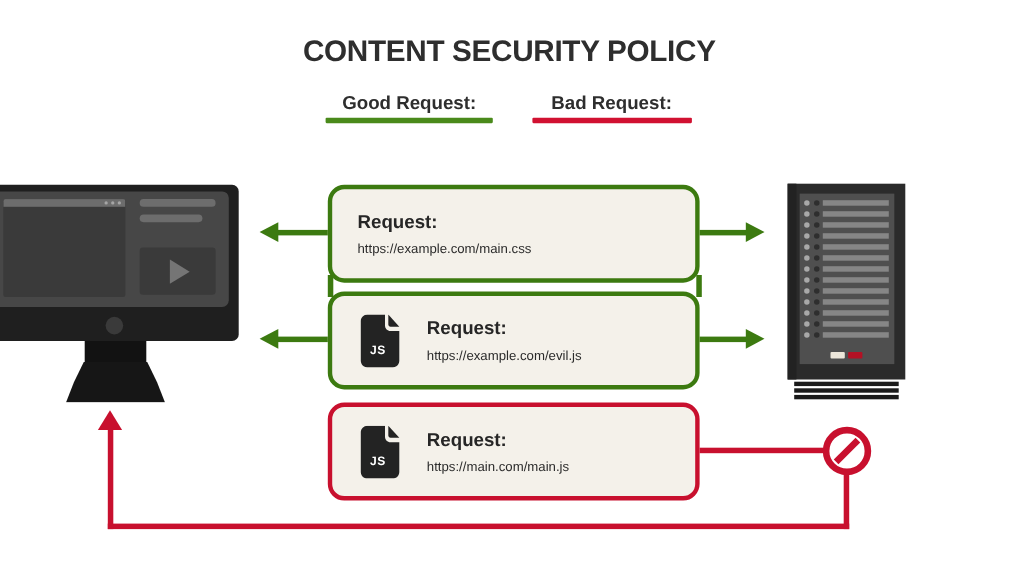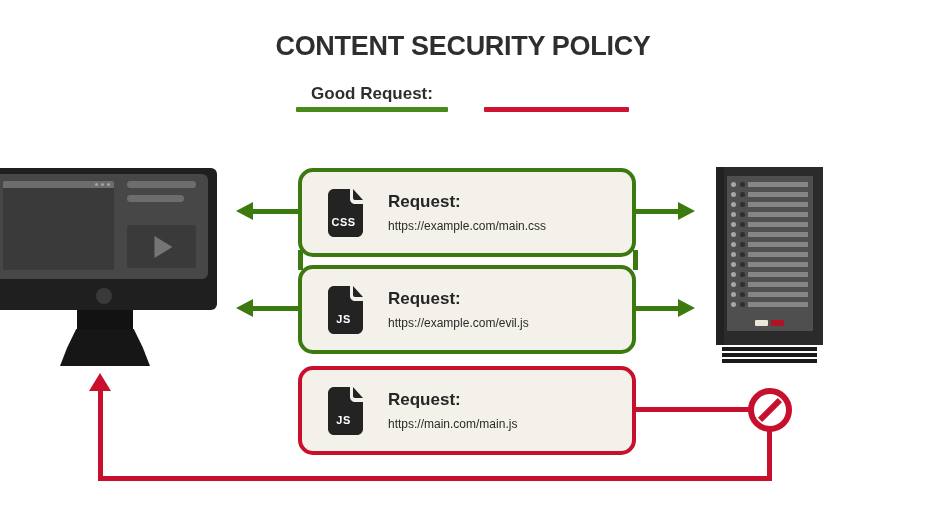--- a/index.html
+++ b/index.html
@@ -83,20 +83,21 @@
   .srv-strip{left:722px;width:95px;height:4px;background:#1a1a1a;}
 </style>
 </head>
 <body>
 
 <div id="canvas">
 
   <div class="abs legend-label" style="left:372px;">Good Request:</div>
   <div class="abs title">CONTENT SECURITY POLICY</div>
   <div class="abs legend-line" style="left:296px;width:152px;background:var(--legend-good);"></div>
+  <div class="abs legend-label" style="left:556px;">Bad Request:</div>
   <div class="abs legend-line" style="left:484px;width:145px;background:var(--legend-bad);"></div>
 
   <div class="abs monitor-frame">
     <div class="monitor-screen">
       <div class="browser-window">
         <div class="window-bar">
           <div class="window-dots">
               <i></i>
               <i></i>
               <i></i>
@@ -121,27 +122,20 @@
 
   <div class="abs g-line" style="left:636px;top:209px;width:44px;"></div>
   <div class="abs head-right" style="left:678px;top:202px;"></div>
   <div class="abs g-line" style="left:636px;top:306px;width:44px;"></div>
   <div class="abs head-right" style="left:678px;top:299px;"></div>
 
   <div class="abs connector" style="left:298px;"></div>
   <div class="abs connector" style="left:633px;"></div>
 
   <div class="abs card" style="top:168px;">
-    <div class="file-icon">
-      <svg viewBox="0 0 41 48" aria-hidden="true">
-        <path fill="var(--icon-bg)" d="M25 0H9C5.7 0 3 2.7 3 6v36c0 3.3 2.7 6 6 6h23c3.3 0 6-2.7 6-6V15h-8c-2.8 0-5-2.2-5-5V0z"></path>
-        <path fill="var(--icon-bg)" d="M28 0v9c0 1.1.9 2 2 2h8L28 0z"></path>
-      </svg>
-      <span class="file-badge">CSS</span>
-    </div>
     <div class="card-text">
       <div class="req-label">Request:</div>
       <div class="req-url">https://example.com/main.css</div>
     </div>
   </div>
 
   <div class="abs card" style="top:265px;">
     <div class="file-icon">
       <svg viewBox="0 0 41 48" aria-hidden="true">
         <path fill="var(--icon-bg)" d="M25 0H9C5.7 0 3 2.7 3 6v36c0 3.3 2.7 6 6 6h23c3.3 0 6-2.7 6-6V15h-8c-2.8 0-5-2.2-5-5V0z"></path>

